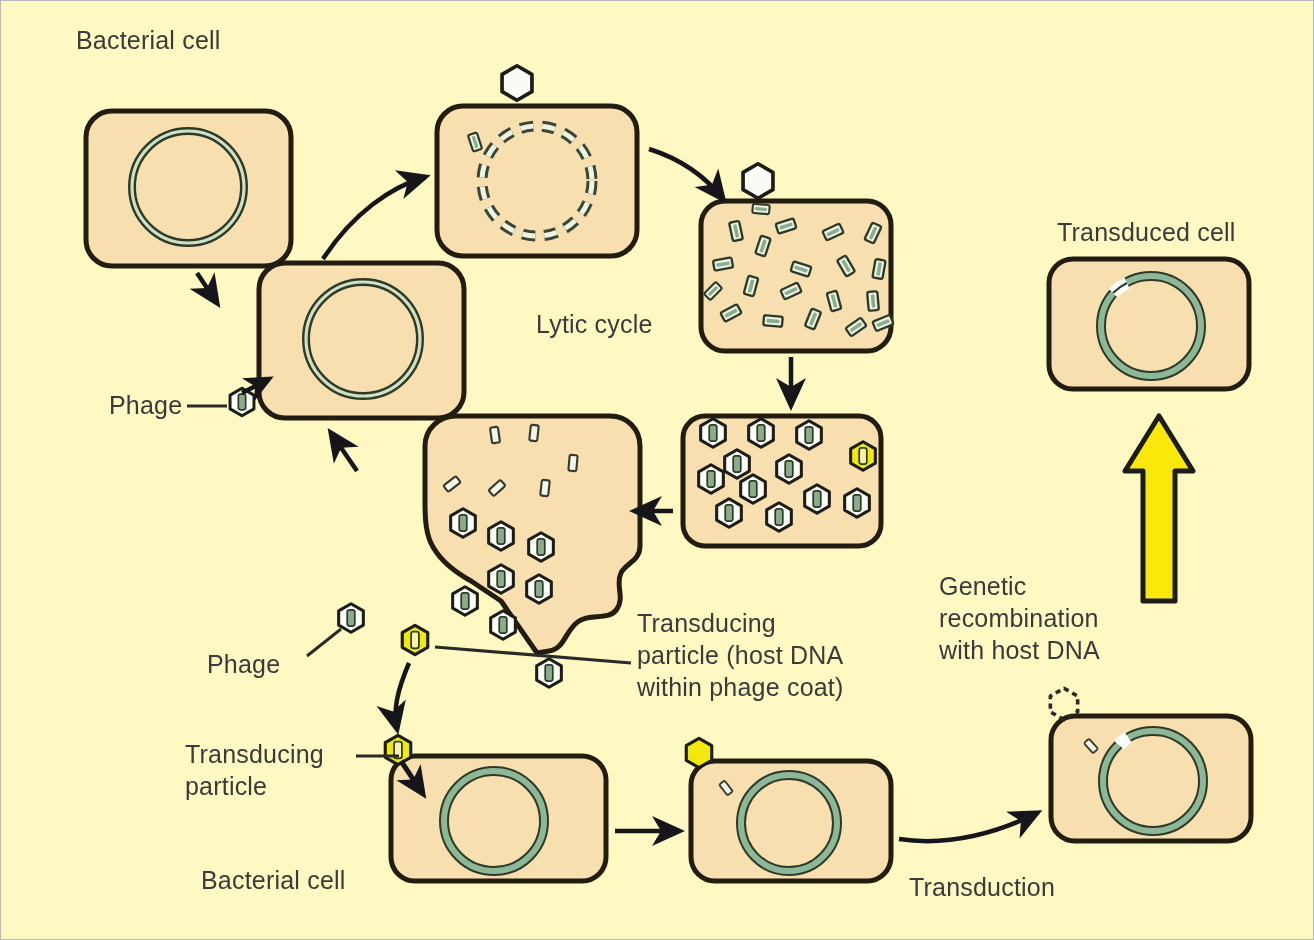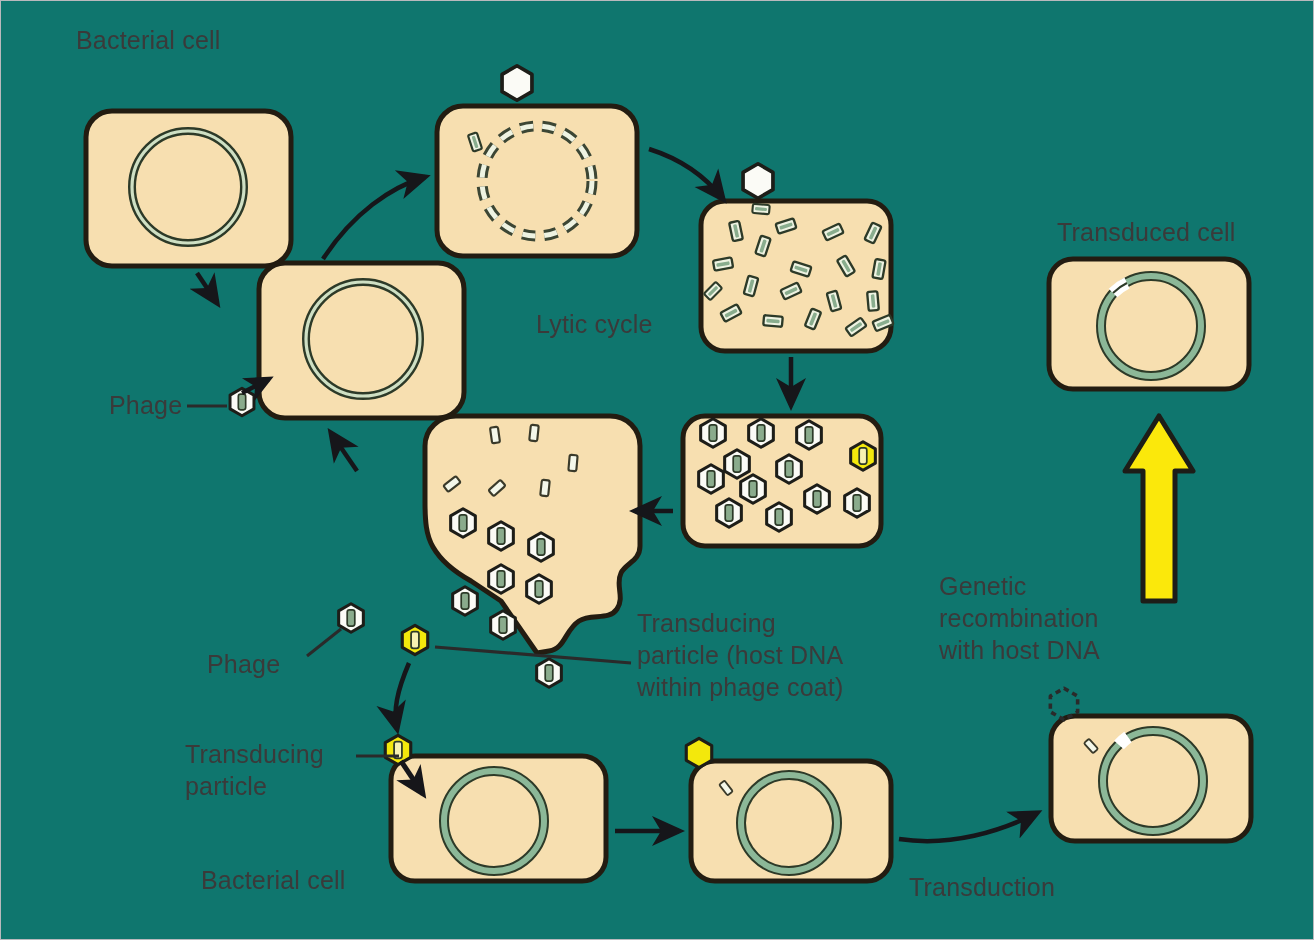--- a/index.html
+++ b/index.html
@@ -8,21 +8,21 @@
     padding: 0;
     background: #ffffff;
   }
   body {
     font-family: "Liberation Sans", sans-serif;
   }
   #figure-root {
     position: relative;
     width: 1314px;
     height: 940px;
-    background: #0f766e;
+    background: #fef9c3;
     box-sizing: border-box;
     border: 1px solid #b9b9bd;
     overflow: hidden;
   }
   #figure-svg {
     position: absolute;
     left: 0;
     top: 0;
     width: 1314px;
     height: 940px;

